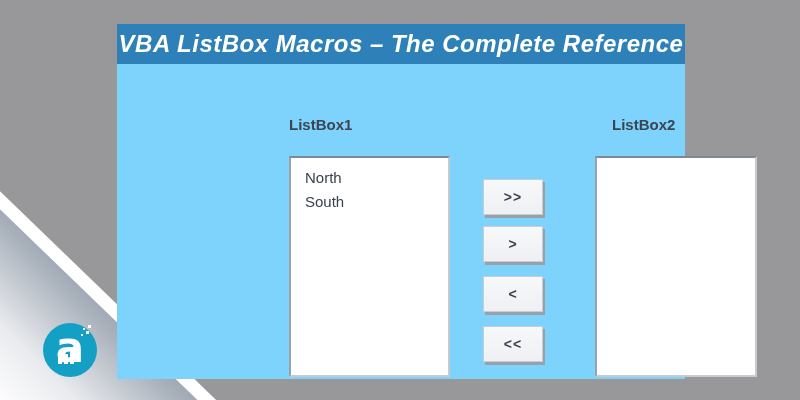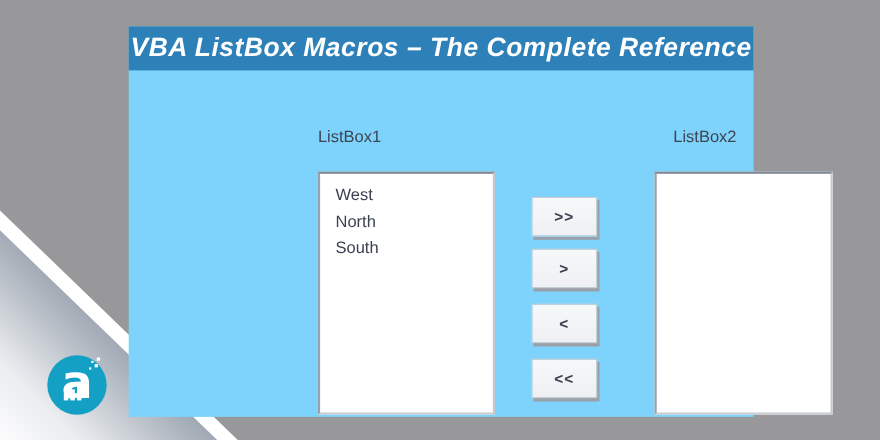--- a/index.html
+++ b/index.html
@@ -92,21 +92,21 @@
     font-weight: bold;
     font-style: italic;
     font-size: 24px;
     letter-spacing: 0.5px;
     white-space: nowrap;
   }
 
   .listbox-label {
     position: absolute;
     color: #3d4452;
-    font-weight: normal;
+    font-weight: bold;
     font-size: 15px;
   }
   #label-lb1 { left: 172px; top: 92px; }
   #label-lb2 { left: 495px; top: 92px; }
 
   .listbox {
     position: absolute;
     background: #ffffff;
     border-style: solid;
     border-width: 2px;
@@ -173,21 +173,20 @@
   <div class="panel">
 
     <div class="title-banner">
       <span class="title-text">VBA ListBox Macros – The Complete Reference</span>
     </div>
 
     <div class="listbox-label" id="label-lb1">ListBox1</div>
     <div class="listbox-label" id="label-lb2">ListBox2</div>
 
     <div class="listbox" id="listbox1">
-      <div class="list-item">West</div>
       <div class="list-item">North</div>
       <div class="list-item">South</div>
     </div>
 
     <div class="listbox" id="listbox2"></div>
 
     <button class="transfer-button" id="btn-all-right">&gt;&gt;</button>
     <button class="transfer-button" id="btn-one-right">&gt;</button>
     <button class="transfer-button" id="btn-one-left">&lt;</button>
     <button class="transfer-button" id="btn-all-left">&lt;&lt;</button>

